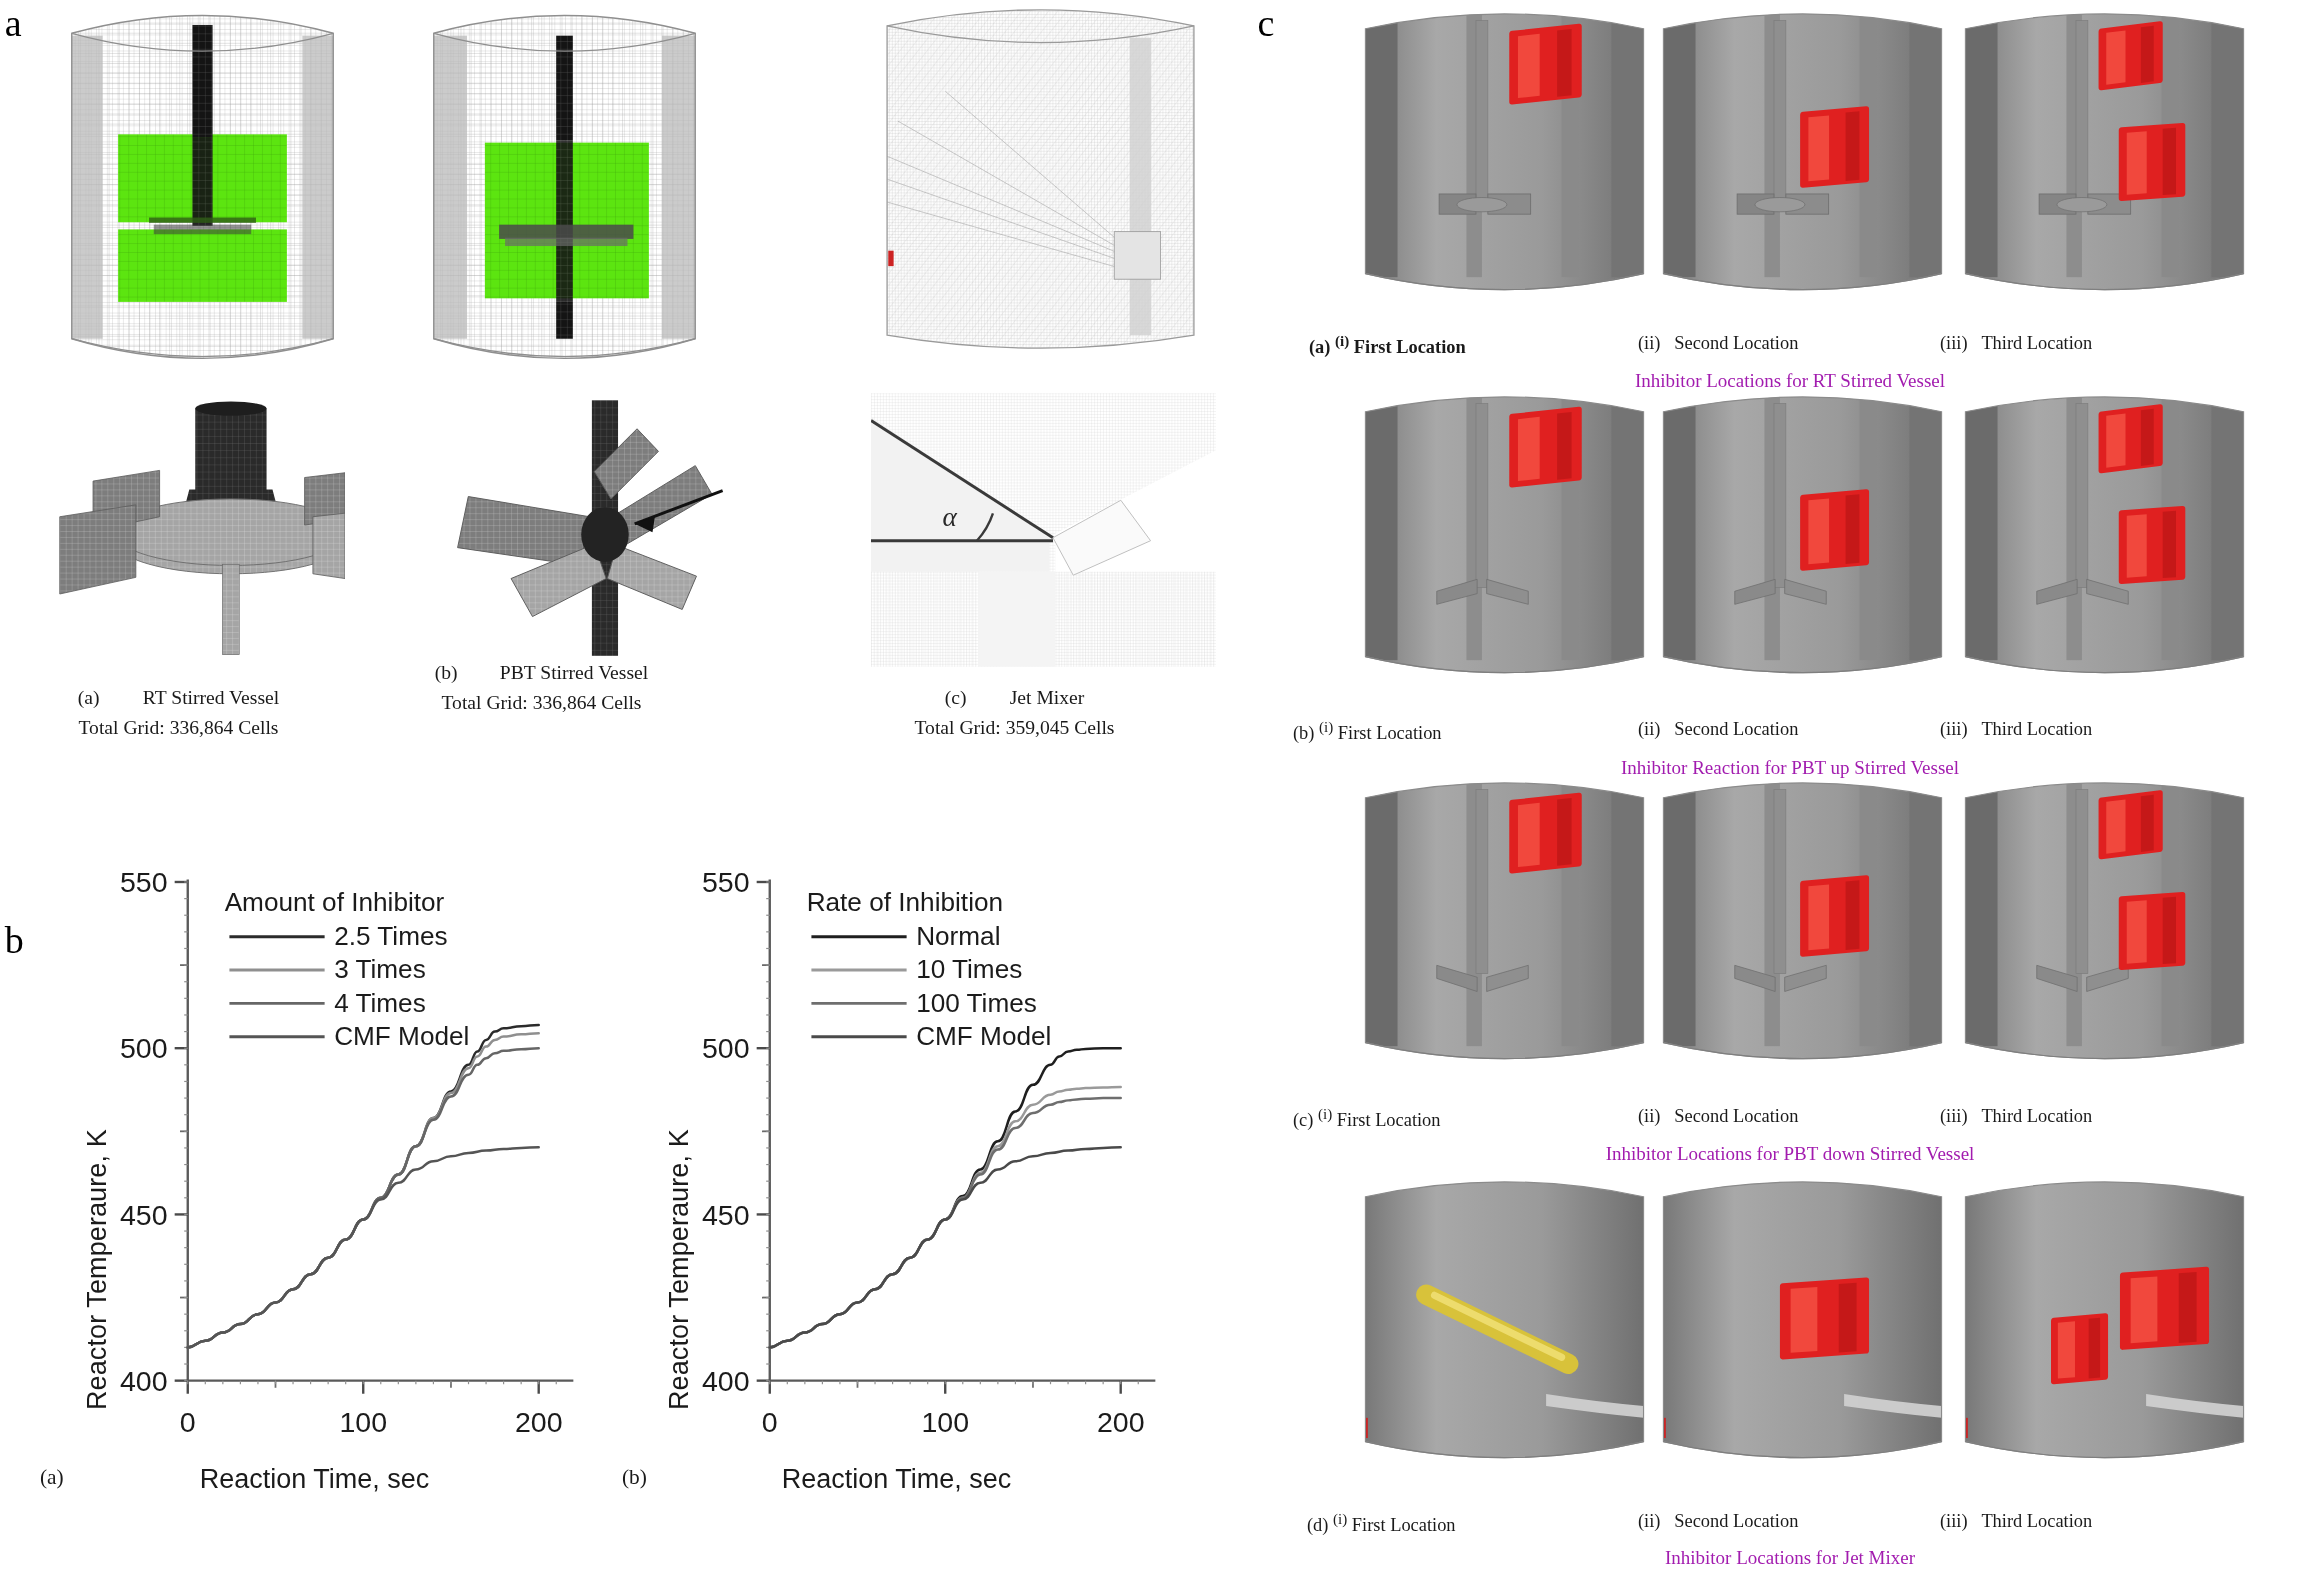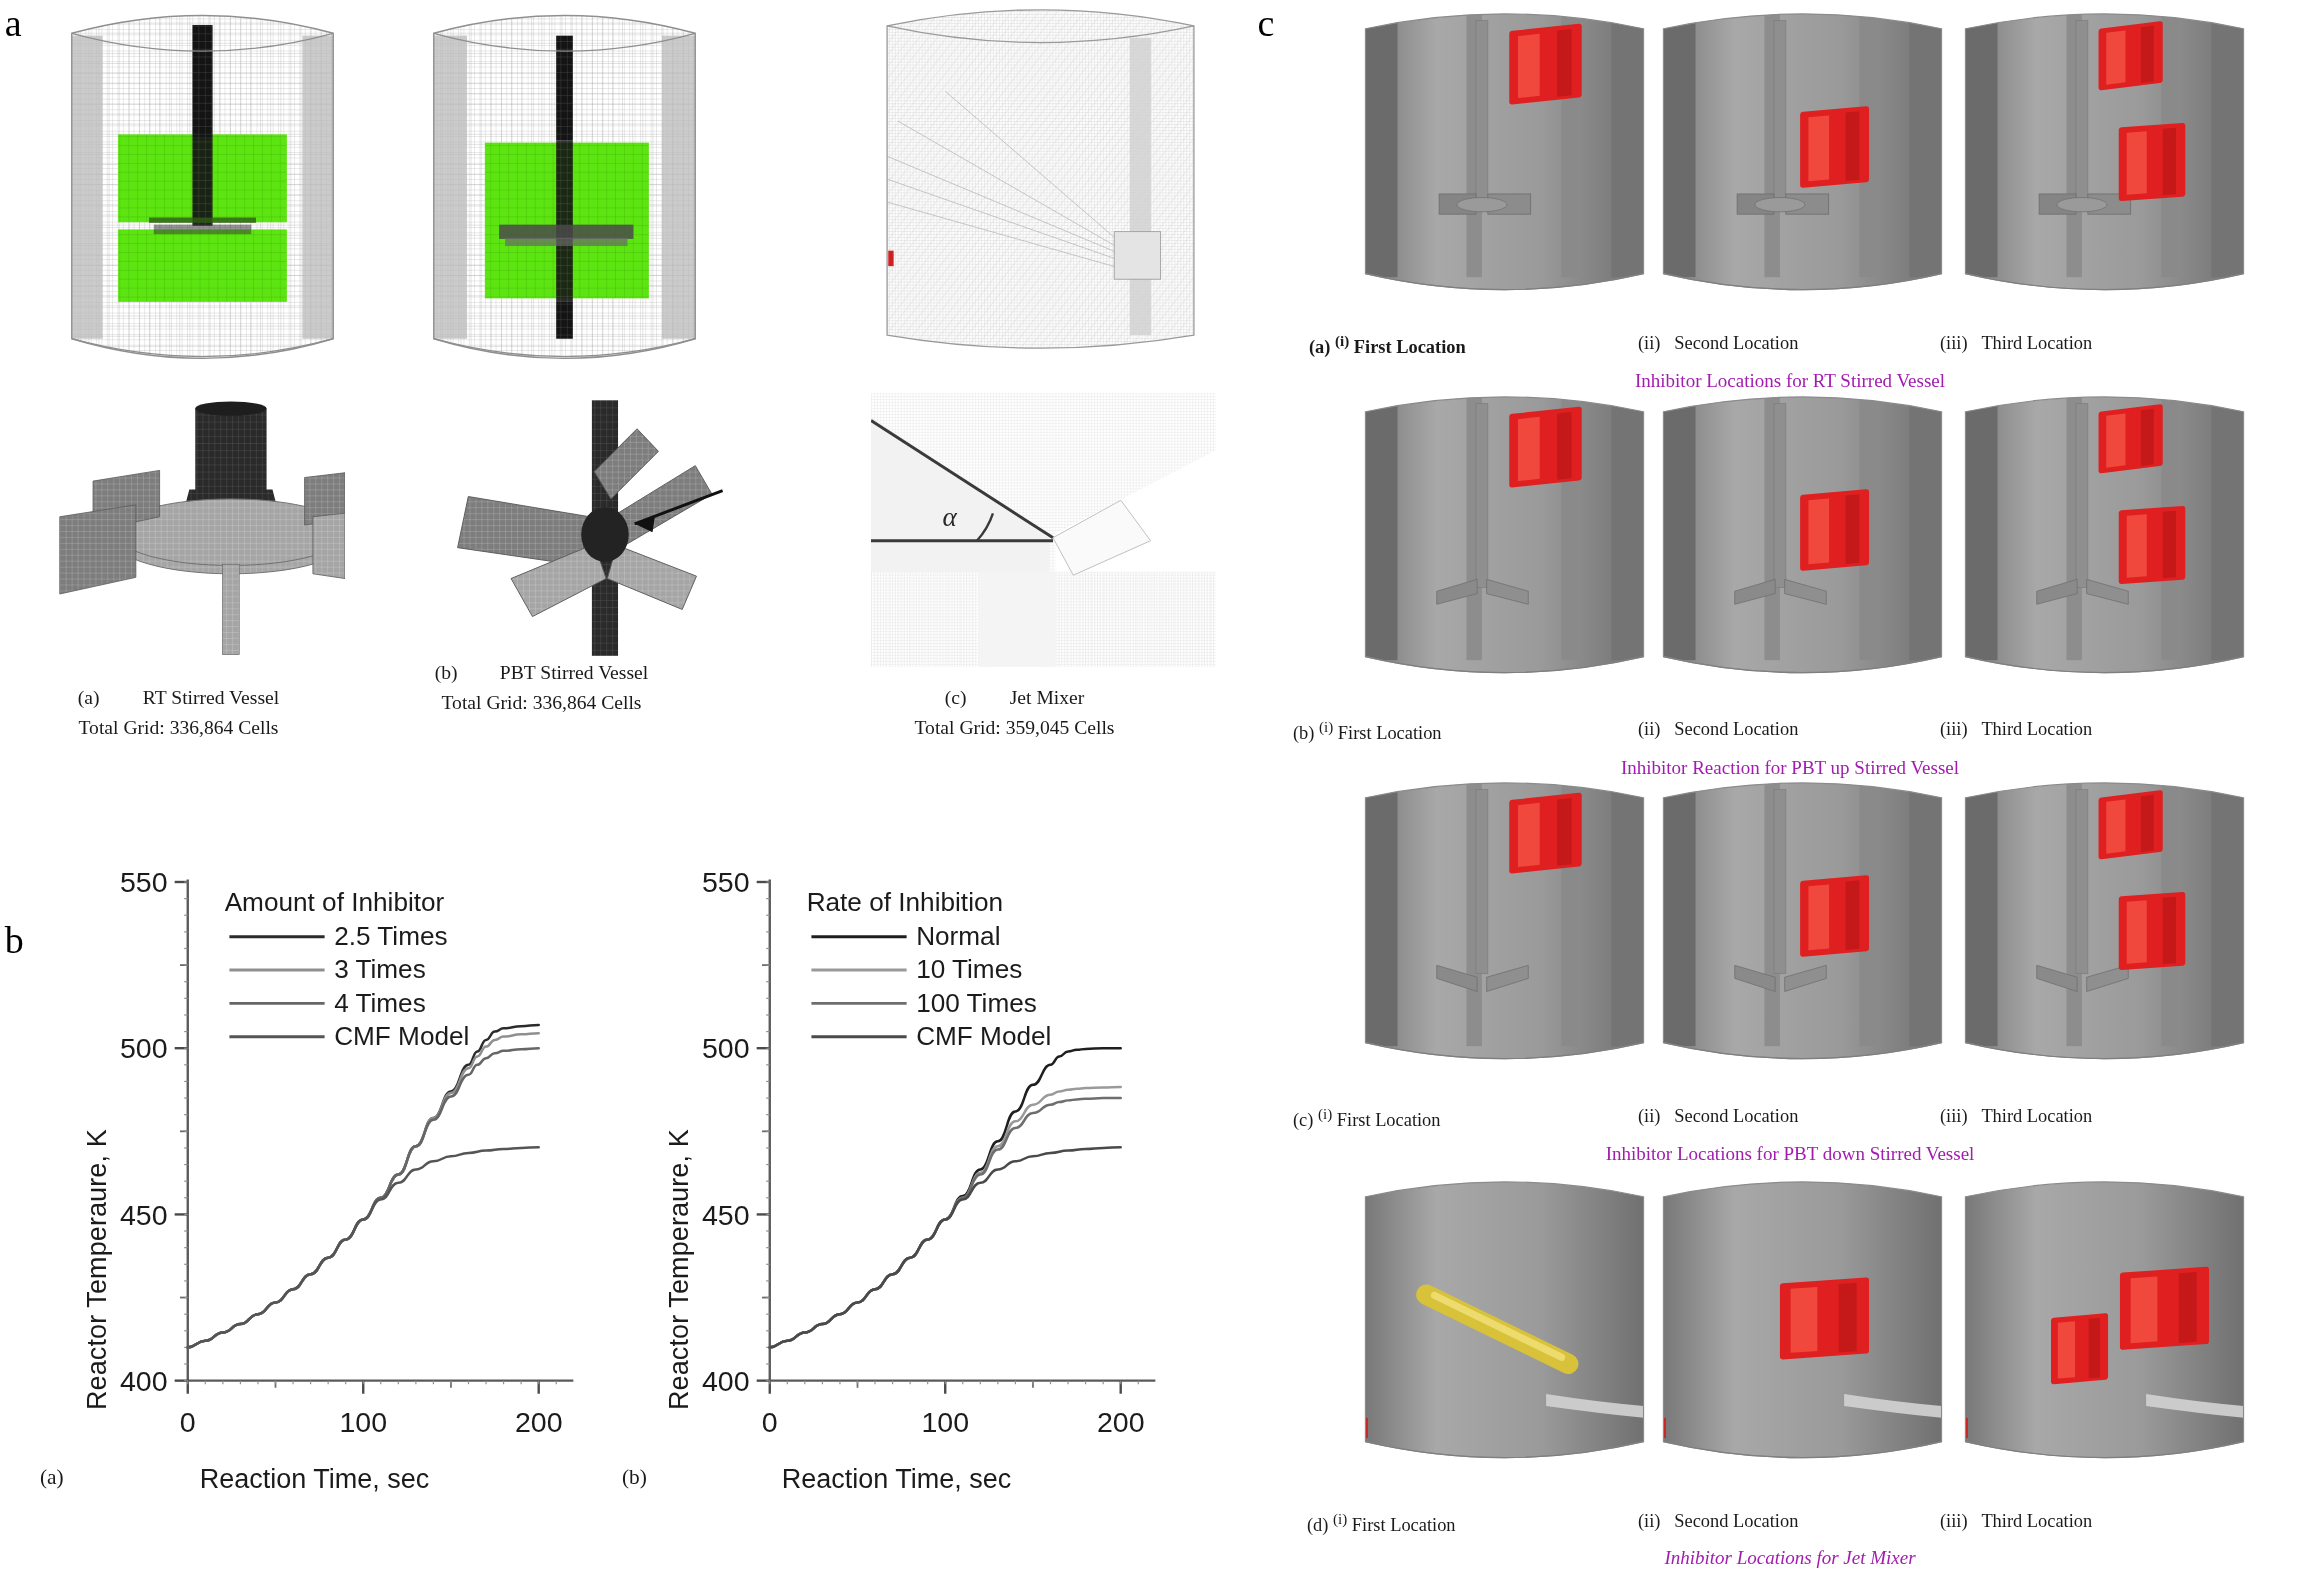--- a/index.html
+++ b/index.html
@@ -847,15 +847,15 @@
       <rect x="99" y="7.8" width="30" height="117" fill="#a50f0f" opacity="0.45"></rect>
     </g>
           </g>
           <path d="M26 40 Q260 -10 494 40 L494 452 Q260 506 26 452 Z" fill="none" stroke="#8b8b8b" stroke-width="2"></path>
           <path d="M26 452 Q260 506 494 452" fill="none" stroke="#7f7f7f" stroke-width="2"></path>
         </svg></div>
     </div>
     <div class="c-cellcap" style="left: 32px; top: 1511px; margin-left: 14px;"><span class="rl">(d)</span> <span class="rn">(i)</span> <span>First Location</span></div>
     <div class="c-cellcap" style="left: 377px; top: 1511px;"><span class="rn" style="font-size:18.4px;vertical-align:baseline;">(ii)</span>&nbsp;&nbsp;&nbsp;<span>Second Location</span></div>
     <div class="c-cellcap" style="left: 679px; top: 1511px;"><span class="rn" style="font-size:18.4px;vertical-align:baseline;">(iii)</span>&nbsp;&nbsp;&nbsp;<span>Third Location</span></div>
-    <div class="c-rowcap" style="top: 1547px; font-style: italic;">Inhibitor Locations for Jet Mixer</div>
+    <div class="c-rowcap" style="top: 1547px;">Inhibitor Locations for Jet Mixer</div>
   </div>
 
 
 </body></html>

